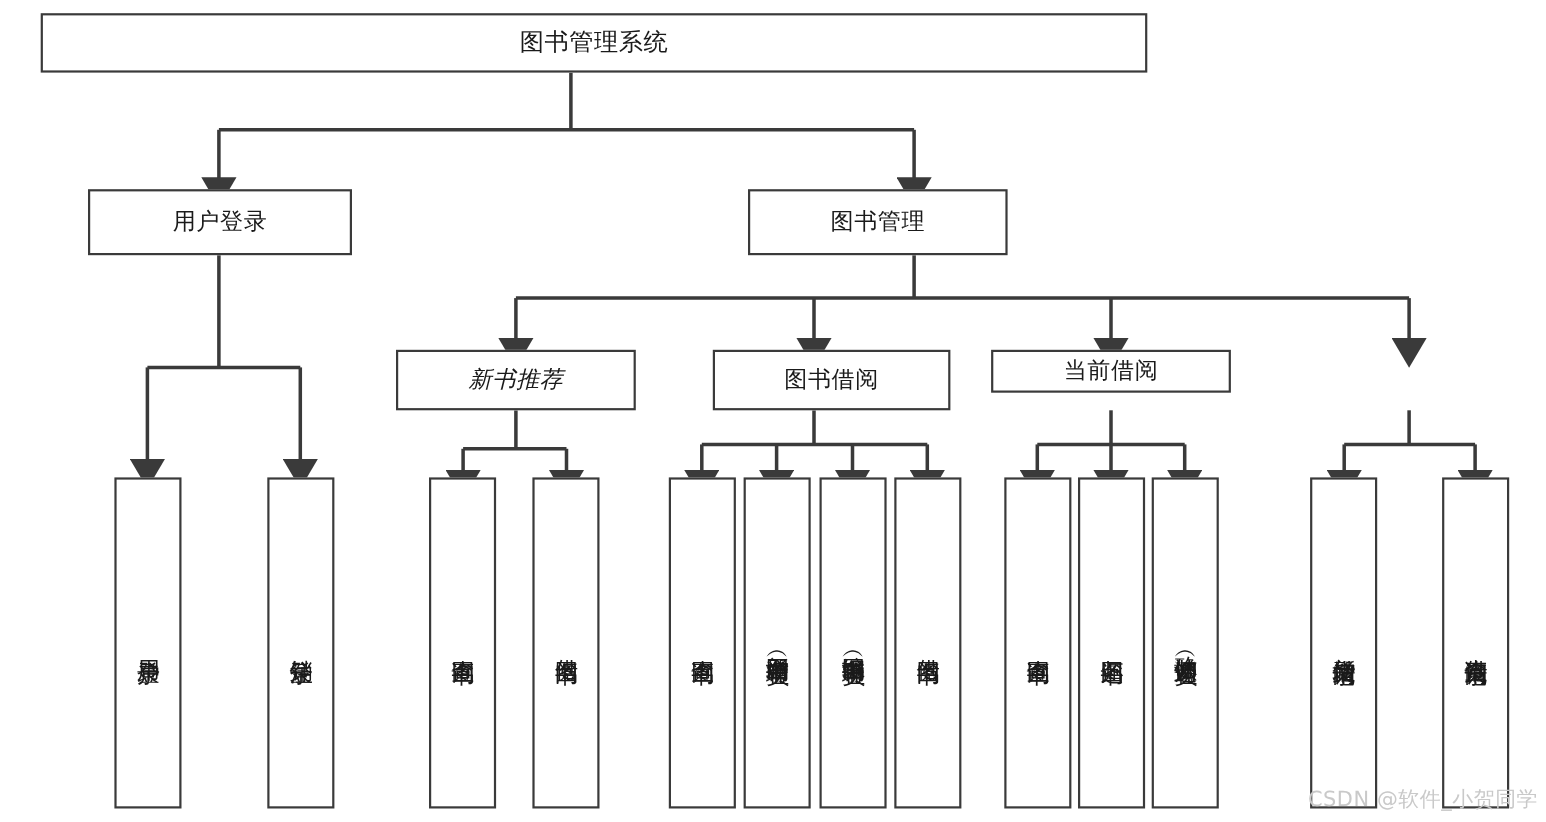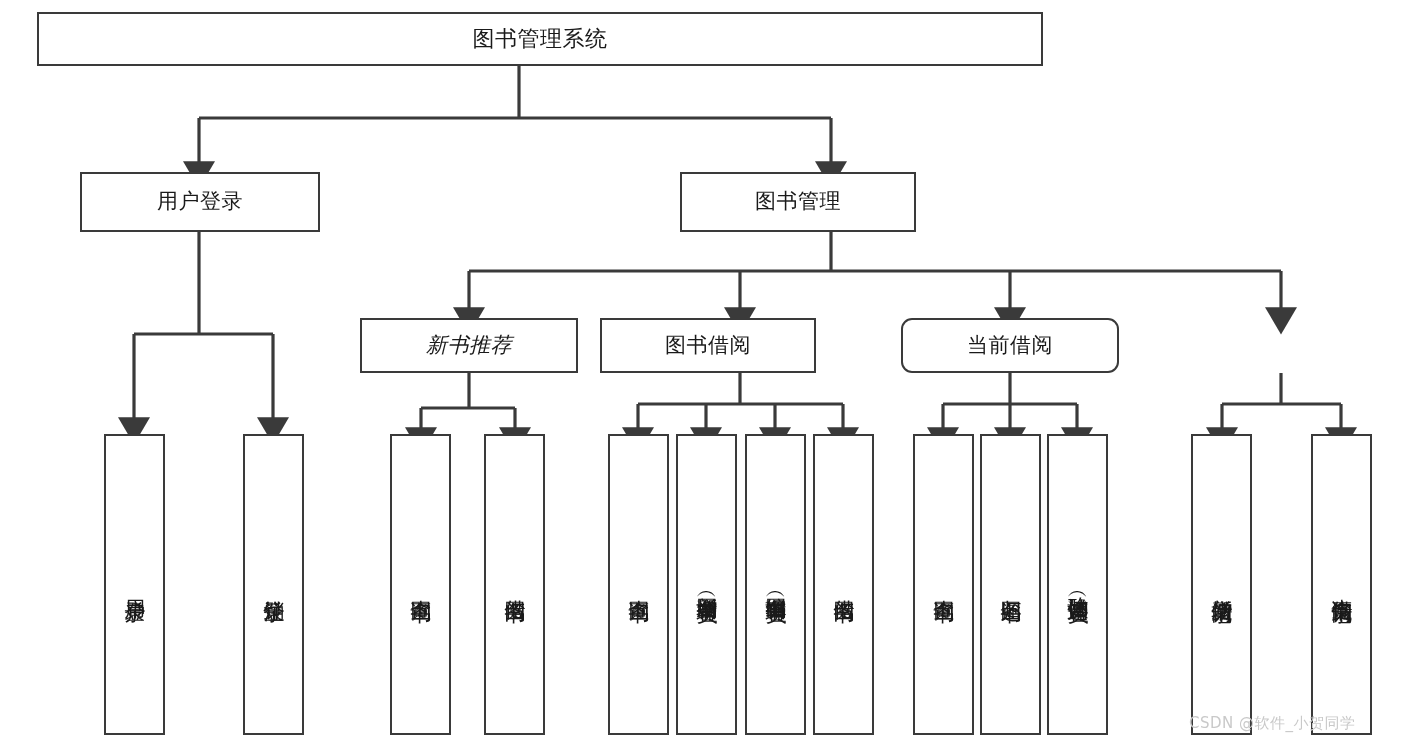--- a/index.html
+++ b/index.html
@@ -55,21 +55,21 @@
     justify-content: center;
   }
   .node-v .vtext {
     writing-mode: vertical-rl;
     text-orientation: upright;
     display: block;
     max-height: 100%;
   }
   .watermark {
     position: absolute;
-    font-size: 15px;
+    font-size: 19px;
     color: #c9c9c9;
     white-space: nowrap;
     letter-spacing: 0.5px;
     pointer-events: none;
   }
 </style>
 </head>
 <body>
 
 <div id="diagram-root">
@@ -126,22 +126,22 @@
       <path d="M1341,404 L1341,432" marker-end="url(#arrow)"></path>
     </g>
   </svg>
 
   <div class="node node-h node-title" style="left:16px; top:12px; width:1006px; height:54px;margin-left:21px;">图书管理系统</div>
 
   <div class="node node-h" style="left:80px; top:172px; width:240px; height:60px;">用户登录</div>
   <div class="node node-h" style="left:680px; top:172px; width:236px; height:60px;">图书管理</div>
 
   <div class="node node-h" style="left:360px; top:318px; width:218px; height:55px;font-style:italic;">新书推荐</div>
-  <div class="node node-h" style="left:600px; top:318px; width:216px; height:55px;">图书借阅</div>
-  <div class="node node-h" style="left:901px; top:318px; width:218px; height:55px;border-radius:11px;">当前借阅</div>
+  <div class="node node-h" style="left:648px; top:318px; width:216px; height:55px;">图书借阅</div>
+  <div class="node node-h" style="left:901px; top:318px; width:218px; height:39px;">当前借阅</div>
 
   <div class="node node-v" style="left:104px; top:434px; width:61px; height:301px;">
     <span class="vtext">用户登录</span>
   </div>
   <div class="node node-v" style="left:243px; top:434px; width:61px; height:301px;">
     <span class="vtext">注销登录</span>
   </div>
 
   <div class="node node-v" style="left:390px; top:434px; width:61px; height:301px;">
     <span class="vtext">查询图书</span>

